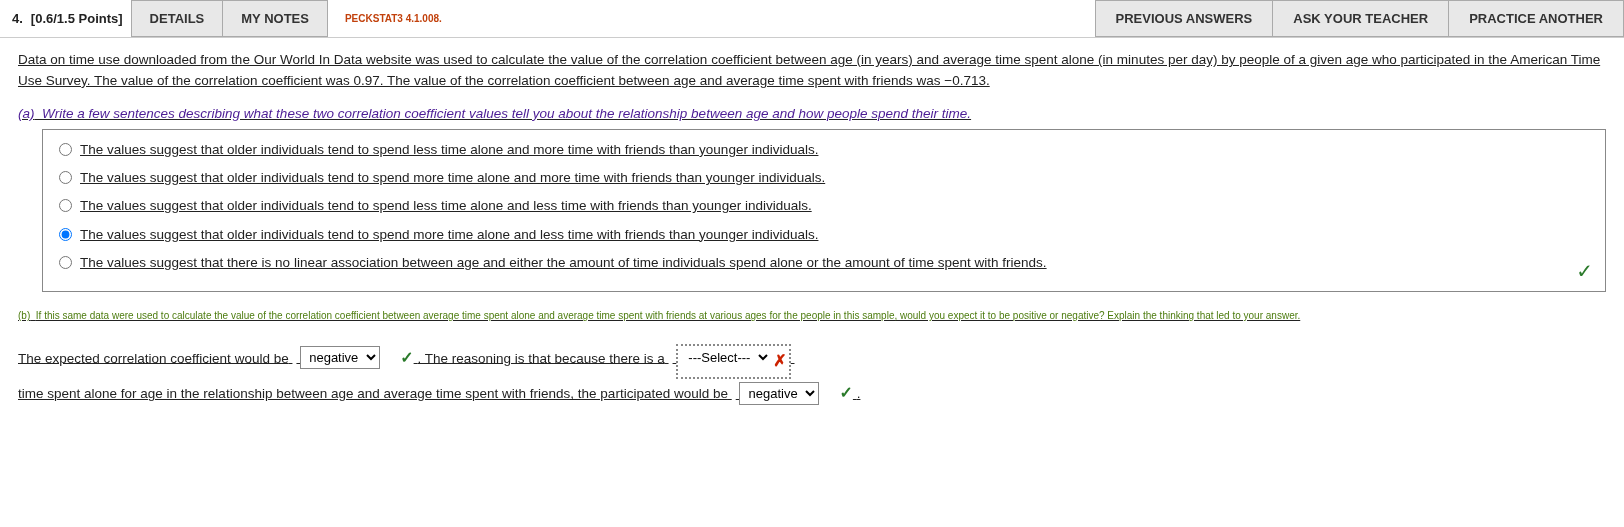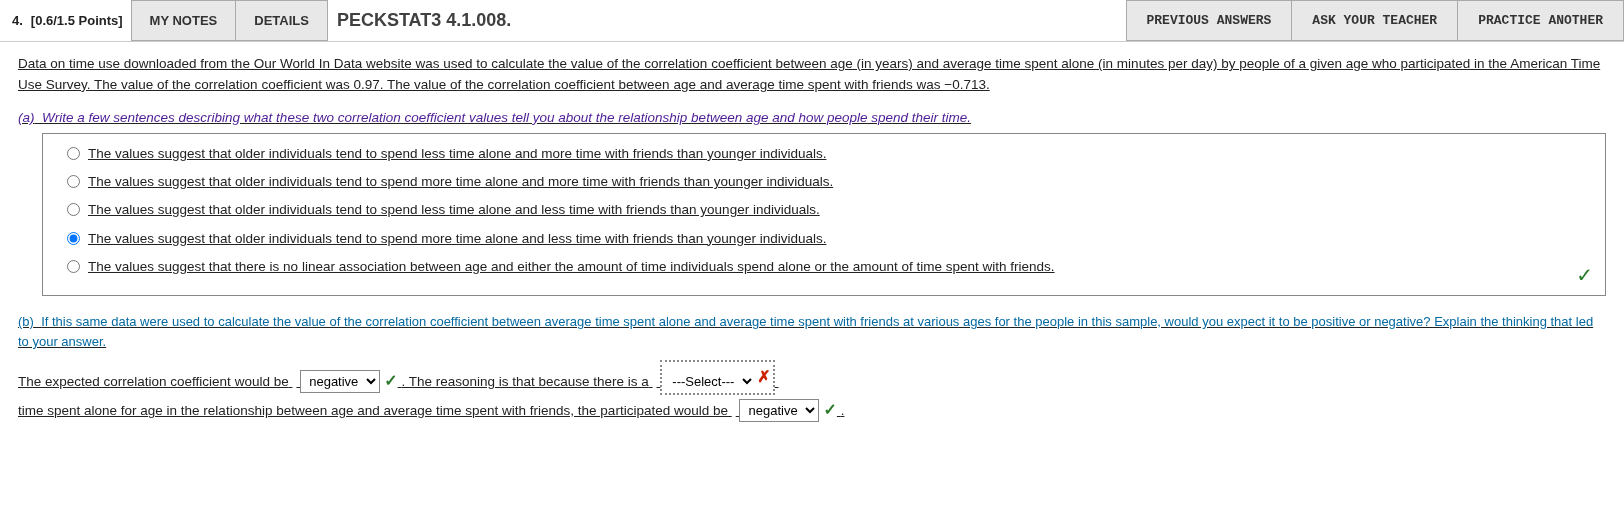--- a/index.html
+++ b/index.html
@@ -43,40 +43,39 @@
       font-weight: bold;
       cursor: pointer;
       color: #333;
       margin-right: -1px;
       height: 100%;
     }
     .tab-btn:first-of-type {
       border-left: 1px solid #aaa;
     }
     .problem-id {
-      font-size: 18px;
-      font-weight: bold;
-      padding: 10px 10px;
-      color: #404040;
+      font-size: 10px;
+      font-weight: bold;
+      padding: 10px 18px;
+      color: #c2410c;
     }
     .top-bar-right {
       display: flex;
       align-items: stretch;
     }
     .action-btn {
       padding: 10px 20px;
       border: 1px solid #aaa;
       background: #e8e8e8;
       font-size: 13px;
       font-weight: bold;
       cursor: pointer;
       color: #333;
       margin-left: -1px;
       white-space: nowrap;
-      font-family: Liberation Mono, monospace;
     }
 
     
     .main-content {
       padding: 12px 18px 12px 18px;
       text-decoration: underline;
     }
     .problem-text {
       font-size: 13.5px;
       line-height: 1.55;
@@ -87,21 +86,21 @@
       font-size: 13.5px;
       margin-bottom: 8px;
       color: #4c1d95;
     }
     .part-label span {
       font-style: italic;
     }
     
     .options-box {
       border: 1px solid #888;
-      padding: 10px 24px;
+      padding: 10px 16px;
       margin-bottom: 10px;
       margin-left: 24px;
       background: #fff;
       position: relative;
     }
     .option-row {
       display: flex;
       align-items: flex-start;
       margin-bottom: 8px;
       font-size: 13.5px;
@@ -120,55 +119,55 @@
       bottom: 8px;
       right: 12px;
       color: #2a7a2a;
       font-size: 20px;
     }
     
     .part-b-container {
       margin-top: 16px;
     }
     .part-b-question {
-      font-size: 13px;
+      font-size: 10px;
       line-height: 1.55;
-      margin-bottom: 8px;
-      color: #0369a1;
+      margin-bottom: 20px;
+      color: #4d7c0f;
     }
     .part-b-answer {
       font-size: 13.5px;
       line-height: 1.8;
       color: #222;
     }
     .inline-select-wrapper {
       display: inline-flex;
       align-items: center;
-      gap: 4px;
+      gap: 20px;
     }
     .inline-select {
       border: 1px solid #888;
       padding: 2px 4px;
       font-size: 13px;
       background: #fff;
       cursor: pointer;
     }
     .check-inline {
       color: #2a7a2a;
       font-size: 16px;
       font-weight: bold;
     }
     .x-inline {
       color: #cc2200;
       font-size: 16px;
       font-weight: bold;
     }
     .dotted-select-wrapper {
       display: inline-flex;
-      align-items: flex-end;
+      align-items: flex-start;
       border: 2px dotted #888;
       padding: 1px 2px;
       gap: 2px;
     }
     .dotted-select {
       border: none;
       outline: none;
       padding: 2px 4px;
       font-size: 13px;
       background: #fff;
@@ -177,22 +176,22 @@
   </style>
 </head>
 <body>
 
 <div class="page-wrapper">
 
   <div class="top-bar">
     <div class="top-bar-left">
       <span class="top-bar-label">4.</span>
       <span class="top-bar-label">[0.6/1.5 Points]</span>
+      <button class="tab-btn">DETAILS</button>
       <button class="tab-btn">MY NOTES</button>
-      <button class="tab-btn">DETAILS</button>
       <span class="problem-id">PECKSTAT3 4.1.008.</span>
     </div>
     <div class="top-bar-right">
       <button class="action-btn">PREVIOUS ANSWERS</button>
       <button class="action-btn">ASK YOUR TEACHER</button>
       <button class="action-btn">PRACTICE ANOTHER</button>
     </div>
   </div>
 
   <div class="main-content">

